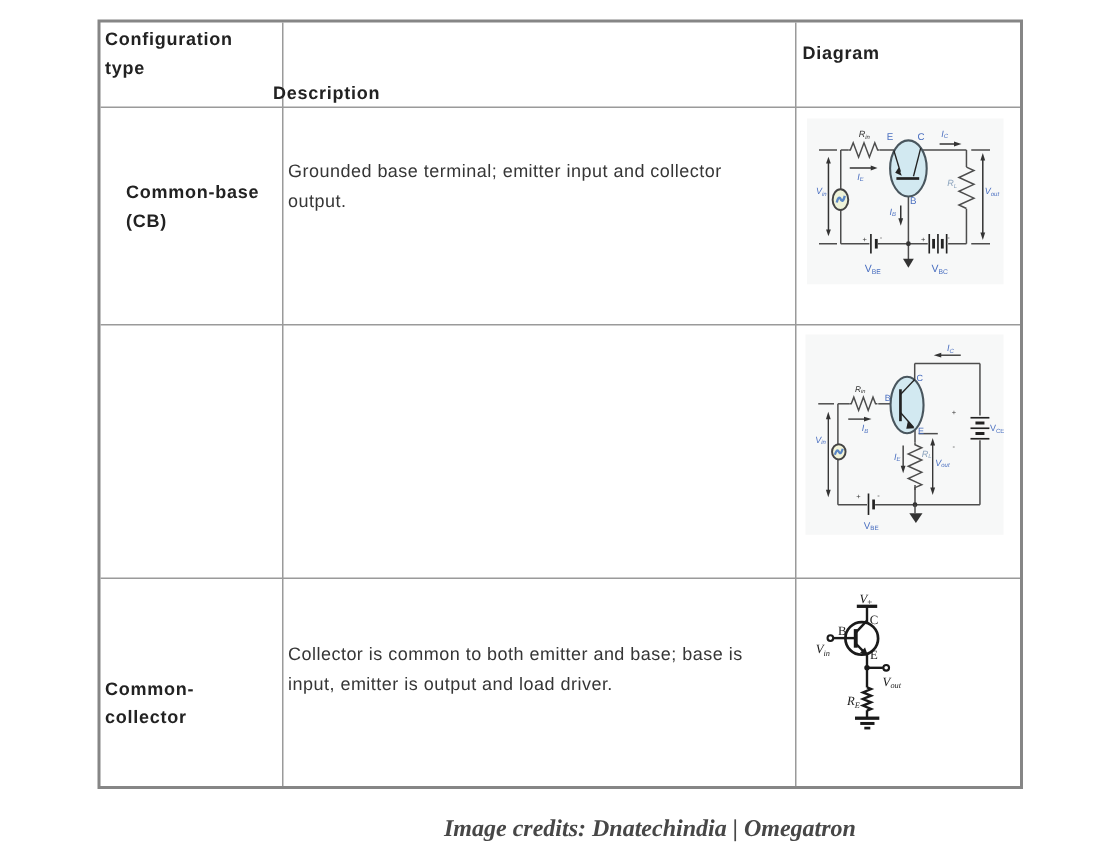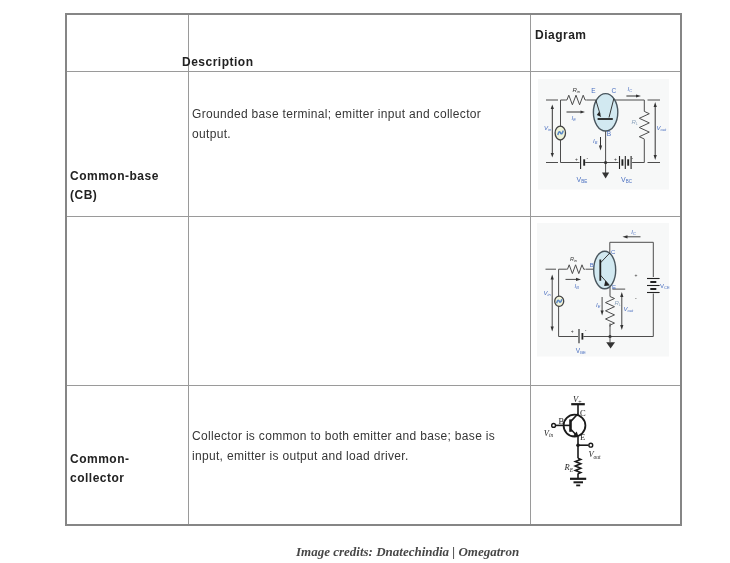--- a/index.html
+++ b/index.html
@@ -3,36 +3,37 @@
 <meta charset="utf-8">
 <style>
 html,body{margin:0;padding:0;background:#ffffff;}
 .page{position:relative;width:730px;height:563px;background:#fff;font-family:"Liberation Sans",sans-serif;overflow:hidden;}
 .grid{position:absolute;left:65px;top:13px;width:613px;height:509px;border:2px solid #868686;}
 .vl{position:absolute;top:0;bottom:0;width:1px;background:#9a9a9a;}
 .hl{position:absolute;left:0;right:0;height:1px;background:#9a9a9a;}
 .t{position:absolute;font-size:12px;line-height:19px;color:#363636;letter-spacing:0.32px;white-space:nowrap;}
 .b{font-weight:bold;color:#222;letter-spacing:0.5px;}
 .h18{line-height:18.5px;}
-.cap{position:absolute;font-family:"Liberation Serif",serif;font-style:italic;font-weight:bold;font-size:13px;color:#474747;white-space:nowrap;}
+.cap{position:absolute;font-family:"Liberation Serif",serif;font-style:italic;font-weight:bold;font-size:16px;color:#474747;white-space:nowrap;}
 </style>
 </head>
 <body>
 <div class="page">
   <div class="grid">
     <div class="vl" style="left:121px;"></div>
     <div class="vl" style="left:463px;"></div>
     <div class="hl" style="top:56px;"></div>
     <div class="hl" style="top:201px;"></div>
     <div class="hl" style="top:370px;"></div>
   </div>
+  <div class="t b h18" style="left:70px;top:17.4px;">Configuration<br>type</div>
   <div class="t b" style="left:182px;top:26.1px;margin-top:27px;">Description</div>
   <div class="t b" style="left:535px;top:26.1px;">Diagram</div>
 
-  <div class="t b" style="left:70px;top:118.9px;margin-top:48px;">Common-base<br>(CB)</div>
+  <div class="t b" style="left:84px;top:118.9px;">Common-base<br>(CB)</div>
   <div class="t" style="left:192px;top:105px;line-height:19.5px;">Grounded base terminal; emitter input and collector<br>output.</div>
 
 
   <div class="t b" style="left:70px;top:450px;">Common-<br>collector</div>
   <div class="t" style="left:192px;top:427.3px;line-height:19.5px;">Collector is common to both emitter and base; base is<br>input, emitter is output and load driver.</div>
 
   <div class="cap" style="left:296px;top:543.6px;">Image credits: Dnatechindia | Omegatron</div>
 
   <svg style="position:absolute;left:538px;top:78.5px;overflow:visible;" width="131" height="110.5" viewBox="0 -1.5 131 110.5">
     <rect x="0" y="-1.5" width="131" height="110.5" fill="#f7f8f8"></rect>

